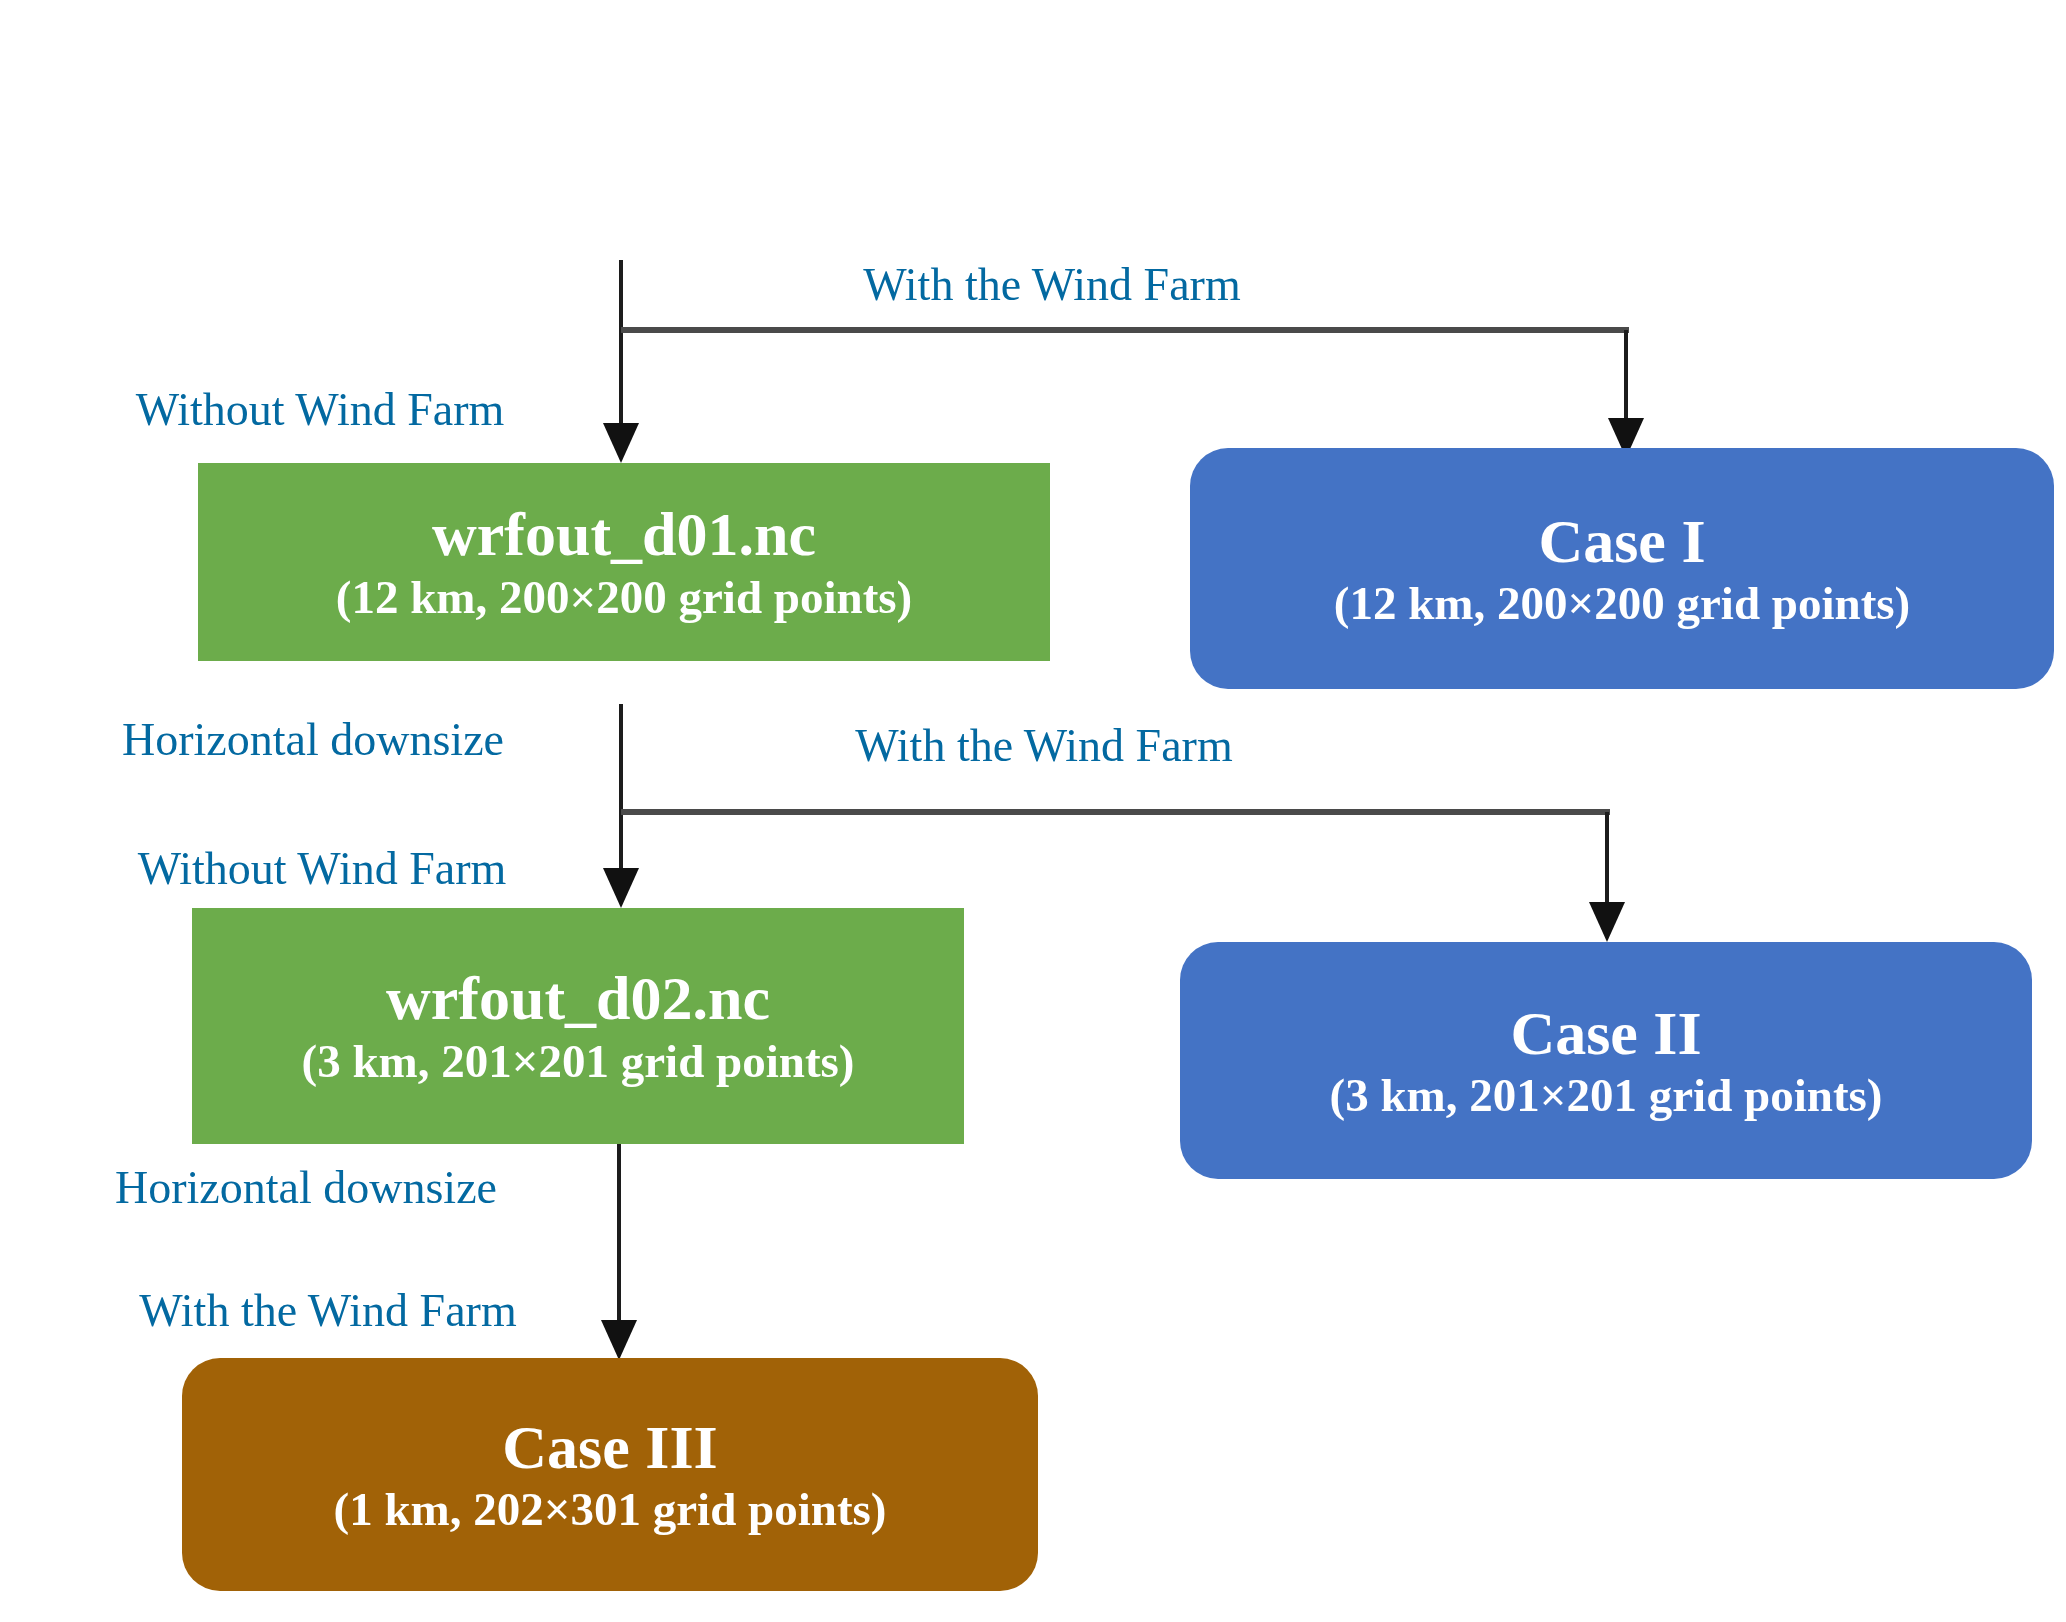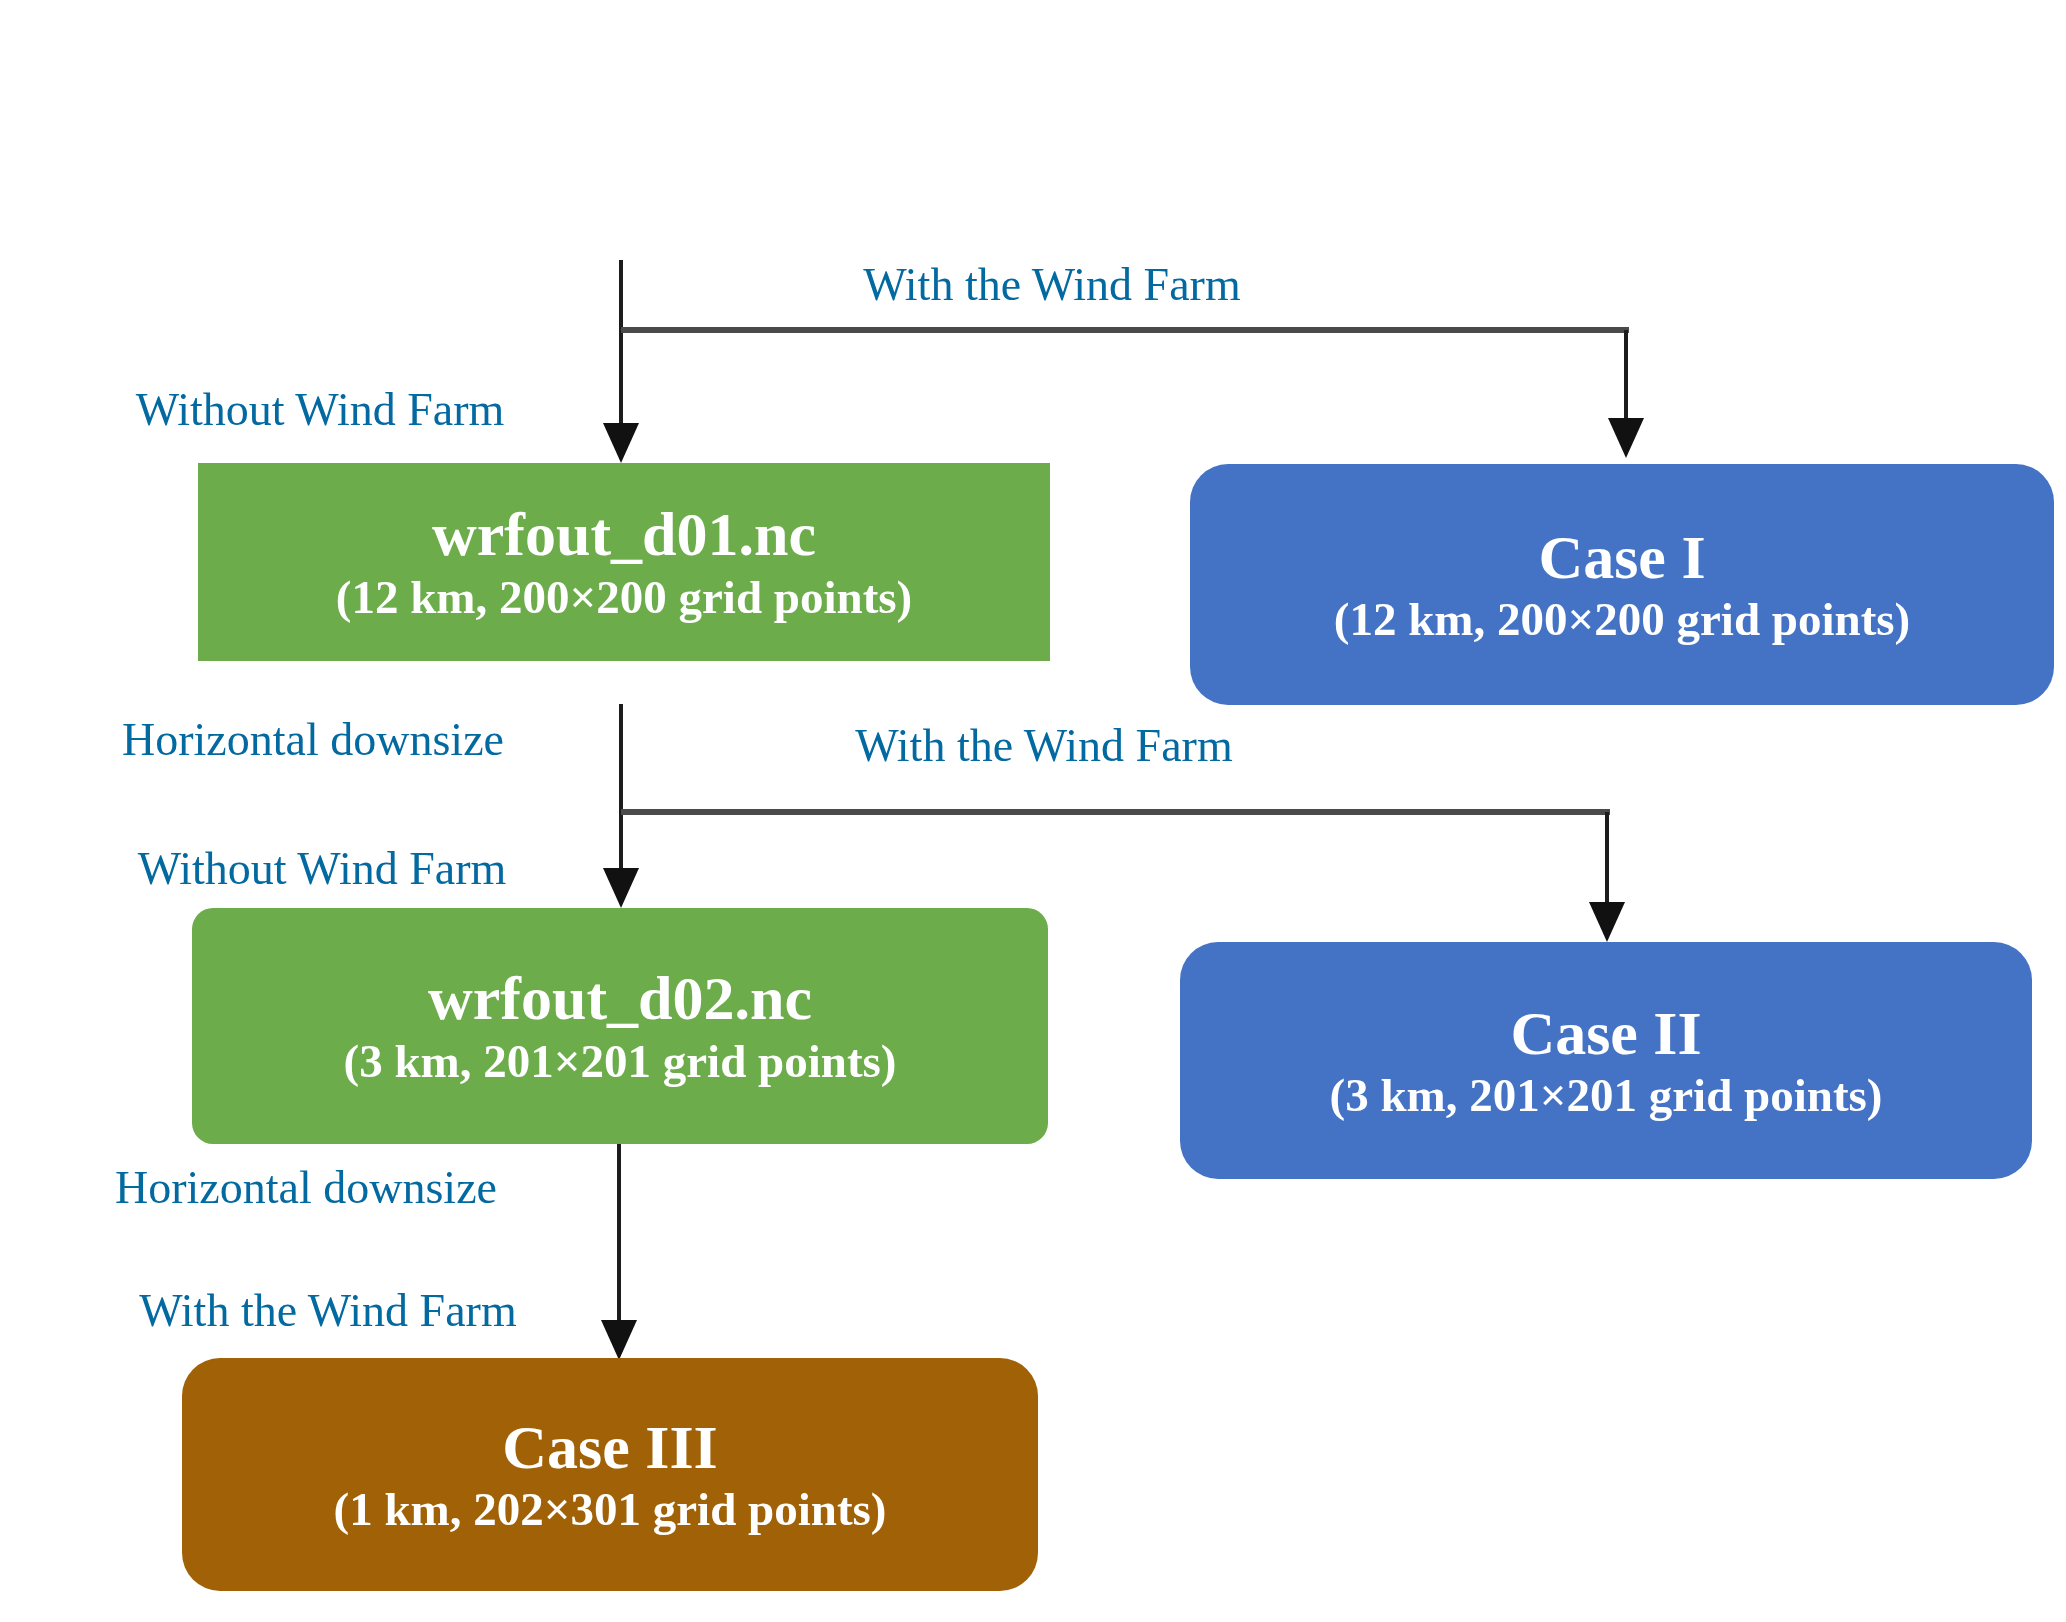--- a/index.html
+++ b/index.html
@@ -91,37 +91,37 @@
   <div class="arrow-down" style="left:1626px; top:418px;"></div>
 
   <div class="edge-label" style="left:1052px; top:284px;">With the Wind Farm</div>
   <div class="edge-label" style="left:320px; top:409px;">Without Wind Farm</div>
 
   <div class="node" style="left:198px; top:463px; width:852px; height:198px; background:#6CAC4B;">
     <div class="node-title">wrfout_d01.nc</div>
     <div class="node-subtitle">(12 km, 200×200 grid points)</div>
   </div>
 
-  <div class="node rounded" style="left:1190px; top:464px; width:864px; height:241px; background:#4473C5;">
+  <div class="node rounded" style="left:1190px; top:448px; width:864px; height:241px; background:#4473C5;">
     <div class="node-title">Case I</div>
     <div class="node-subtitle">(12 km, 200×200 grid points)</div>
   </div>
 
   <div class="vline" style="left:621px; top:704px; height:166px;"></div>
   <div class="arrow-down" style="left:621px; top:868px;"></div>
 
   <div class="hline" style="left:621px; top:809px; width:989px;"></div>
   <div class="vline" style="left:1607px; top:812px; height:92px;"></div>
   <div class="arrow-down" style="left:1607px; top:902px;"></div>
 
   <div class="edge-label" style="left:313px; top:739px;">Horizontal downsize</div>
   <div class="edge-label" style="left:1044px; top:745px;">With the Wind Farm</div>
   <div class="edge-label" style="left:322px; top:868px;">Without Wind Farm</div>
 
-  <div class="node" style="left:192px; top:908px; width:856px; height:236px; background:#6CAC4B;border-radius:21px;">
+  <div class="node" style="left:192px; top:908px; width:772px; height:236px; background:#6CAC4B;">
     <div class="node-title">wrfout_d02.nc</div>
     <div class="node-subtitle">(3 km, 201×201 grid points)</div>
   </div>
 
   <div class="node rounded" style="left:1180px; top:942px; width:852px; height:237px; background:#4473C5;">
     <div class="node-title">Case II</div>
     <div class="node-subtitle">(3 km, 201×201 grid points)</div>
   </div>
 
   <div class="vline" style="left:619px; top:1144px; height:180px;"></div>

